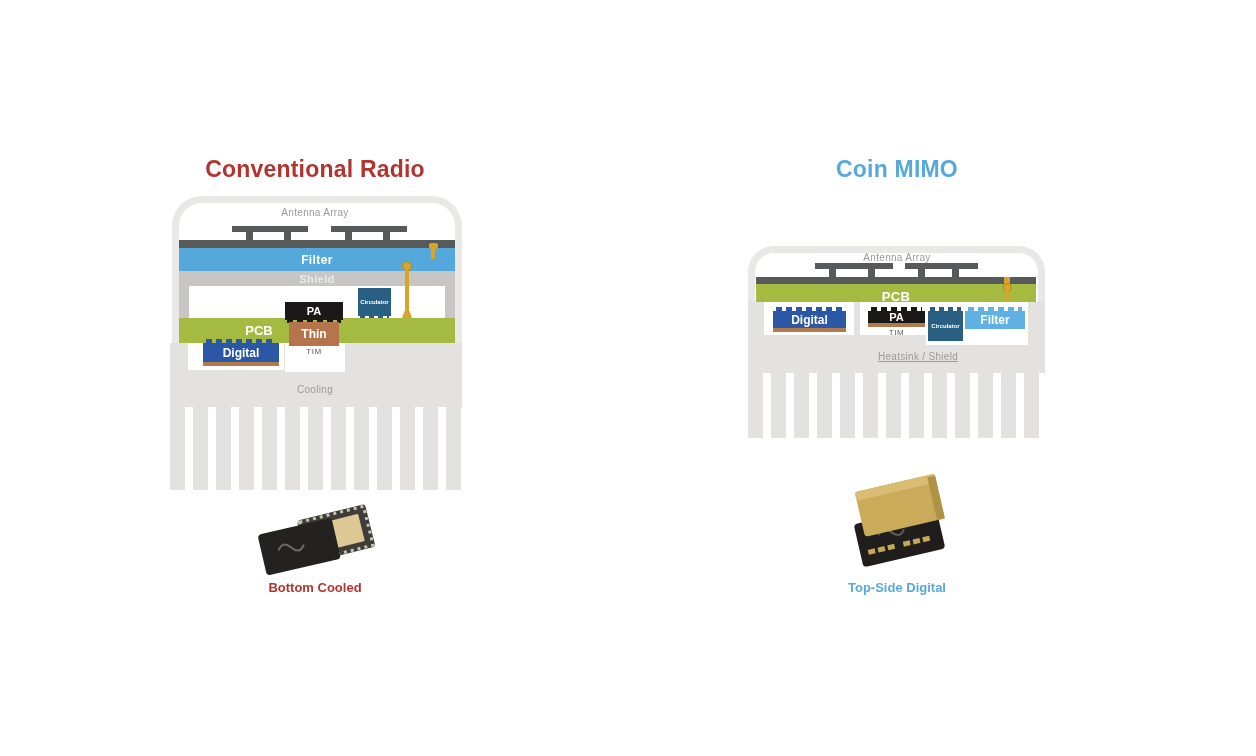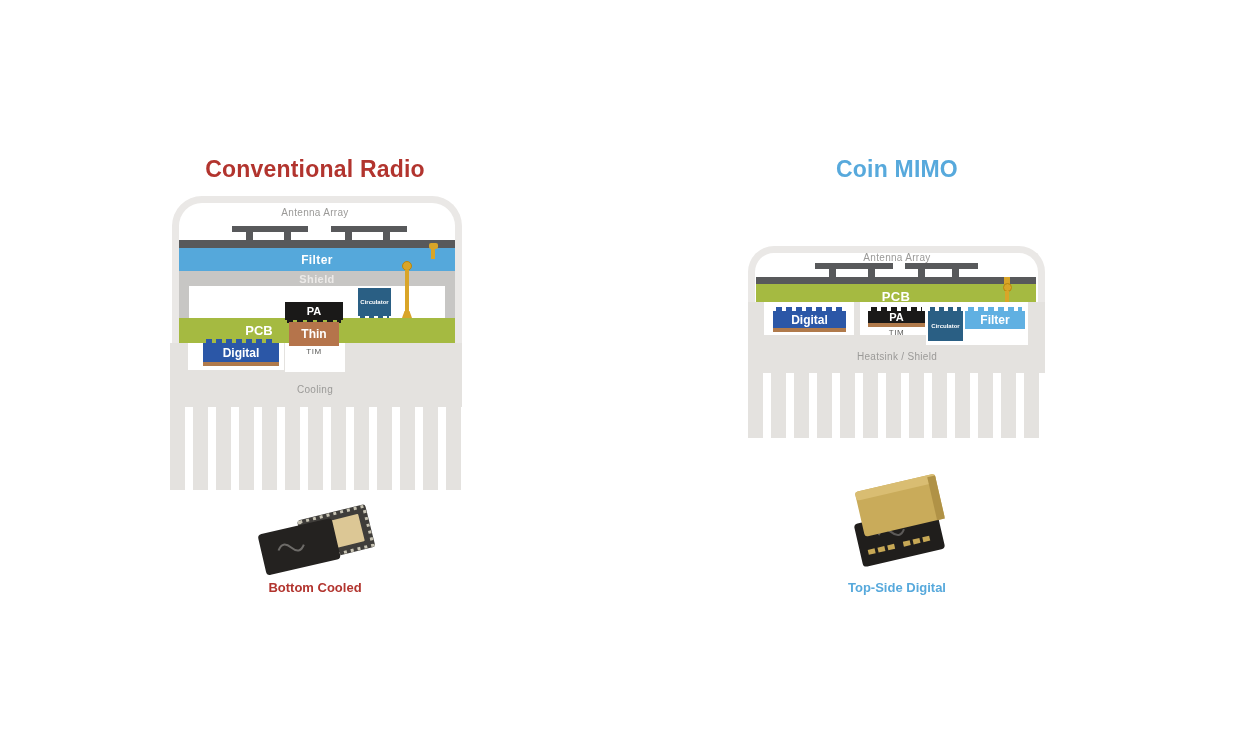--- a/index.html
+++ b/index.html
@@ -137,21 +137,21 @@
   </div>
 
   <div class="abs gold-shaft" style="left:1004px;top:277px;width:6px;height:7px;"></div>
   <div class="abs gold-head" style="left:1003px;top:283px;width:9px;height:9px;"></div>
   <div class="abs gold-shaft" style="left:1005px;top:291px;width:4px;height:17px;"></div>
 
   <div class="abs" style="left:748px;top:302px;width:297px;height:71px;background:var(--heatsink-gray);"></div>
   <div class="abs" style="left:764px;top:302px;width:90px;height:33px;background:#fff;"></div>
   <div class="abs" style="left:860px;top:302px;width:66px;height:33px;background:#fff;"></div>
   <div class="abs" style="left:926px;top:302px;width:102px;height:43px;background:#fff;"></div>
-  <div class="abs gray-label" style="left:757px;top:351px;width:280px;">Heatsink / Shield</div>
+  <div class="abs gray-label" style="left:778px;top:351px;width:280px;text-decoration:underline;">Heatsink / Shield</div>
   <div class="abs fins" style="left:748px;top:373px;width:297px;height:65px;"></div>
 
   <div class="abs bumps b-blue" style="left:776px;top:307px;width:67px;height:4px;"></div>
   <div class="abs chipbox" style="left:773px;top:311px;width:73px;height:17px;background:var(--digital-blue);font-size:12px;">
     <span>Digital</span>
   </div>
   <div class="abs copper" style="left:773px;top:328px;width:73px;height:4px;"></div>
 
   <div class="abs bumps b-black" style="left:871px;top:307px;width:51px;height:4px;"></div>
   <div class="abs chipbox" style="left:868px;top:311px;width:57px;height:12px;background:var(--pa-black);font-size:11px;">

